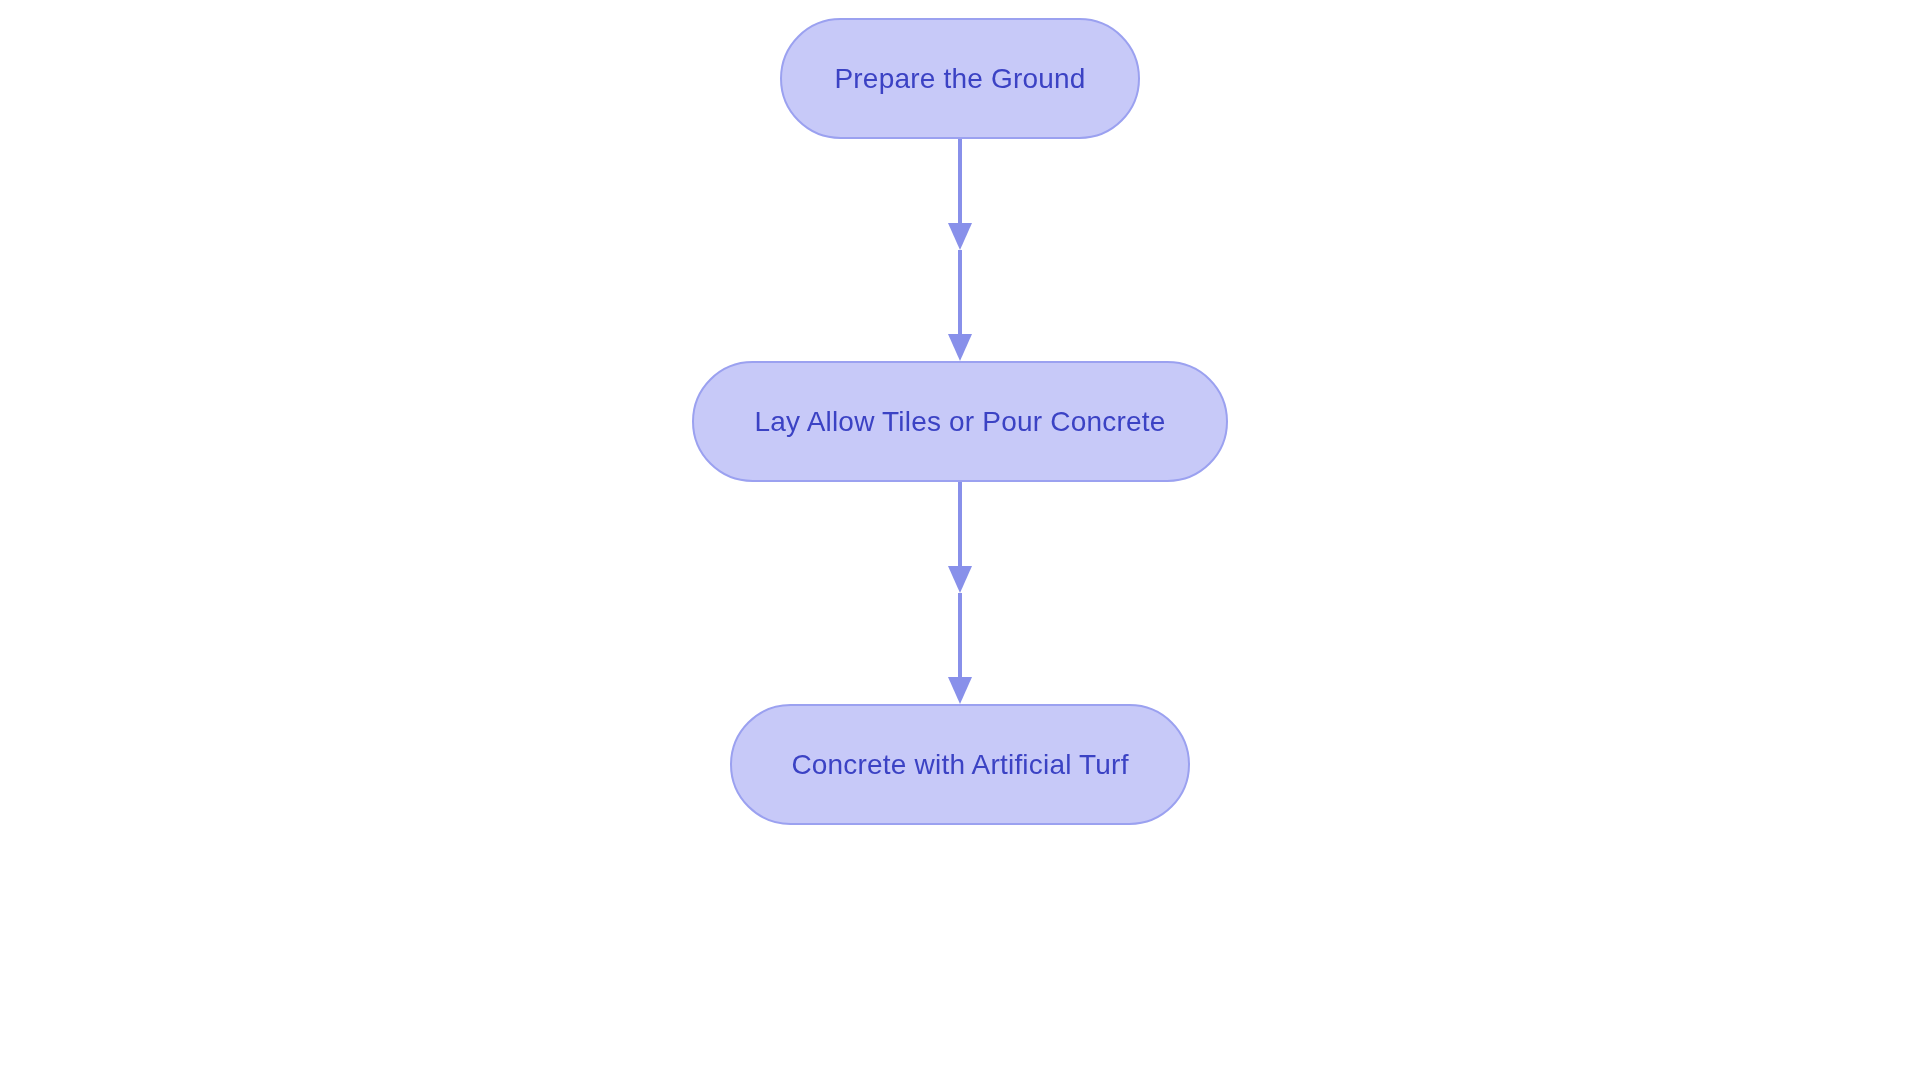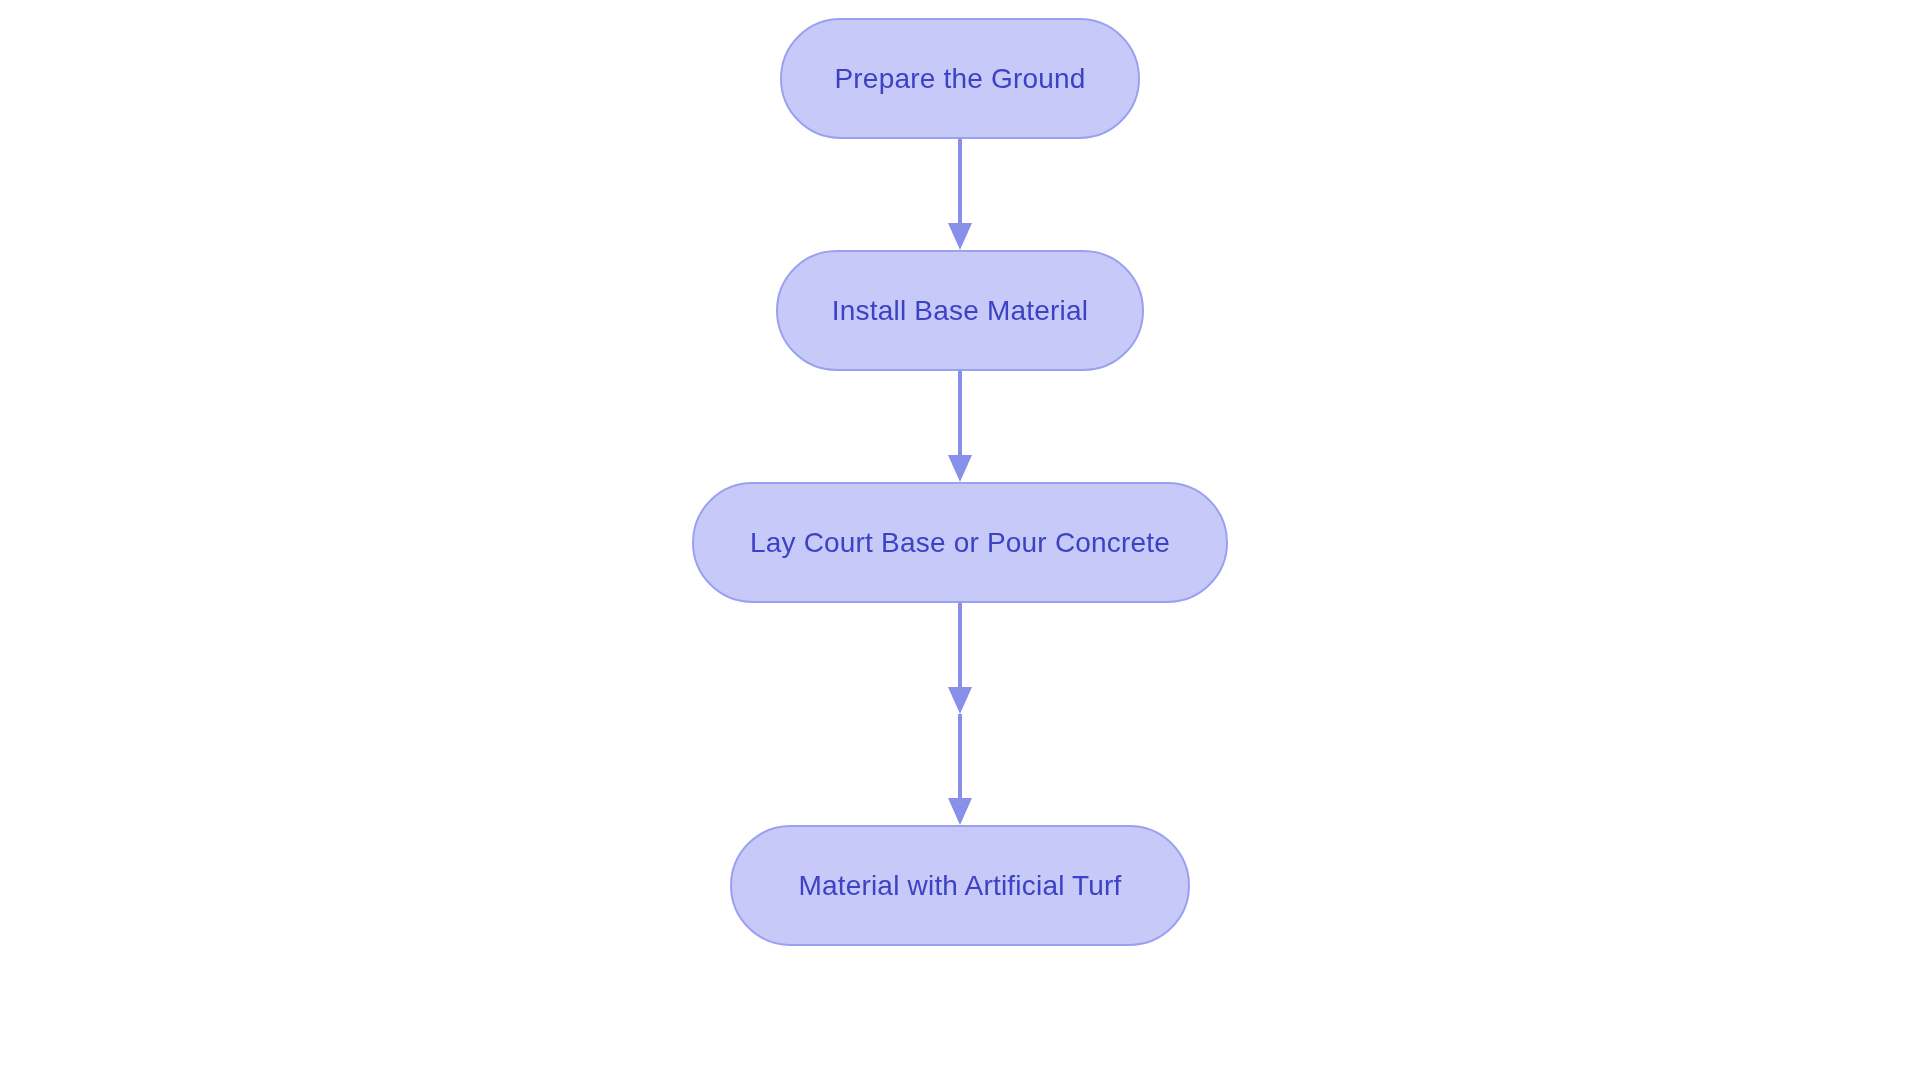--- a/index.html
+++ b/index.html
@@ -57,41 +57,38 @@
 
   <div class="node" style="width: 360px;">
     <span class="node-label">Prepare the Ground</span>
   </div>
 
   <svg class="arrow" viewBox="0 0 28 111" xmlns="http://www.w3.org/2000/svg" aria-hidden="true">
     <rect x="12" y="0" width="4" height="86" fill="currentColor"></rect>
     <polygon points="2,84 26,84 14,111" fill="currentColor"></polygon>
   </svg>
 
-  <div class="node" style="width: 368px;">
-    <span class="node-label">Install Base Material</span>
-  </div>
 
   <svg class="arrow" viewBox="0 0 28 111" xmlns="http://www.w3.org/2000/svg" aria-hidden="true">
     <rect x="12" y="0" width="4" height="86" fill="currentColor"></rect>
     <polygon points="2,84 26,84 14,111" fill="currentColor"></polygon>
   </svg>
 
   <div class="node" style="width: 536px;">
-    <span class="node-label">Lay Court Base or Pour Concrete</span>
+    <span class="node-label">Lay Allow Tiles or Pour Concrete</span>
   </div>
 
   <svg class="arrow" viewBox="0 0 28 111" xmlns="http://www.w3.org/2000/svg" aria-hidden="true">
     <rect x="12" y="0" width="4" height="86" fill="currentColor"></rect>
     <polygon points="2,84 26,84 14,111" fill="currentColor"></polygon>
   </svg>
 
 
   <svg class="arrow" viewBox="0 0 28 111" xmlns="http://www.w3.org/2000/svg" aria-hidden="true">
     <rect x="12" y="0" width="4" height="86" fill="currentColor"></rect>
     <polygon points="2,84 26,84 14,111" fill="currentColor"></polygon>
   </svg>
 
   <div class="node" style="width: 460px;">
-    <span class="node-label">Material with Artificial Turf</span>
+    <span class="node-label">Concrete with Artificial Turf</span>
   </div>
 
 </div>
 
 </body></html>

